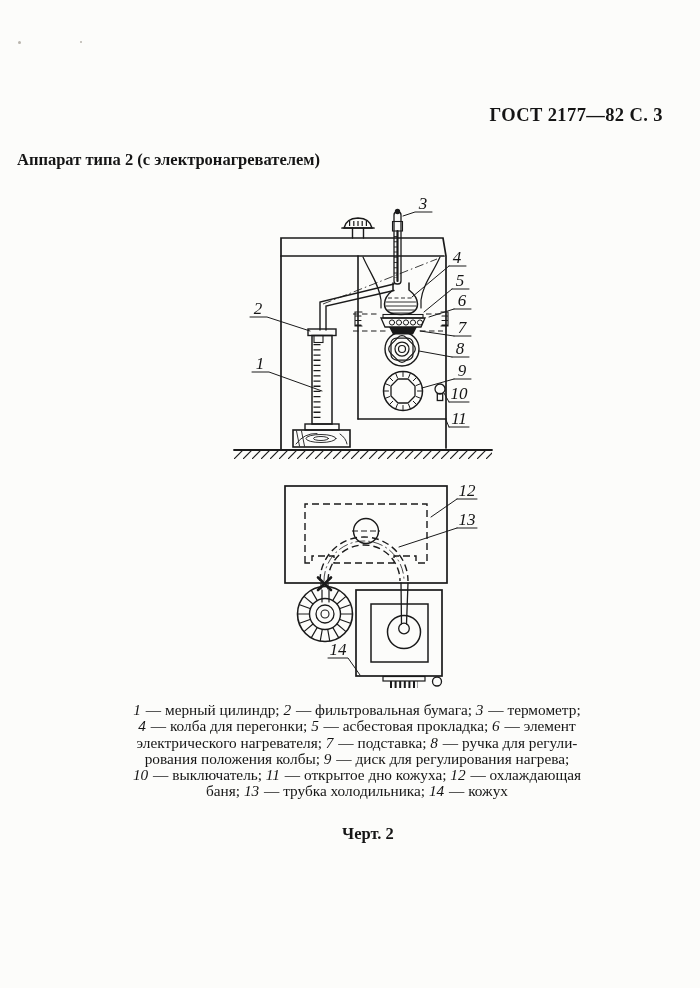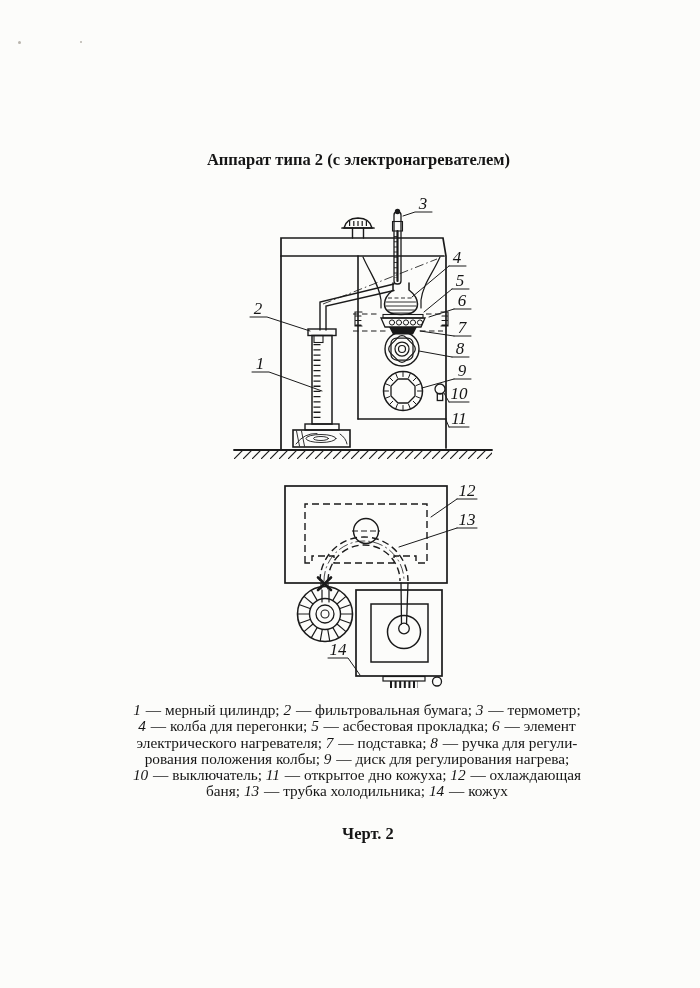--- a/index.html
+++ b/index.html
@@ -6,21 +6,21 @@
   .page {
     position:relative; width:700px; height:988px; overflow:hidden;
     background:#fcfcfa; color:#151515;
     font-family:"Liberation Serif","DejaVu Serif",serif;
   }
   .header {
     position:absolute; top:105px; right:37px;
     font-size:18.5px; font-weight:700; letter-spacing:.4px; white-space:nowrap;
   }
   .title {
-    position:absolute; top:150px; left:17px; width:683px; text-align:center;
+    position:absolute; top:150px; left:17px; width:683px; 
     font-size:16.5px; font-weight:700; white-space:nowrap;
   }
   .caption {
     position:absolute; top:702px; left:0; width:714px; text-align:center;
     font-size:15.3px; line-height:16.3px;
   }
   .caption .cap-line { white-space:nowrap; }
   .caption i { font-style:italic; padding-right:1px; }
   .figlabel {
     position:absolute; top:824px; left:0; width:736px; text-align:center;
@@ -34,20 +34,21 @@
   .speck { position:absolute; width:3px; height:3px; border-radius:50%; background:#b9b5ad; }
 </style>
 </head>
 <body>
 
 <div class="page">
 
   <div class="speck" style="left:18px;top:41px;"></div>
   <div class="speck" style="left:80px;top:41px;width:2px;height:2px;"></div>
 
+  <div class="header">ГОСТ 2177—82 С. 3</div>
   <div class="title">Аппарат типа 2 (с электронагревателем)</div>
 
   <svg class="fig" style="left:230px;top:195px;width:265px;height:270px" viewBox="230 195 265 270">
     <defs>
       <pattern id="ghatch" width="9" height="9" patternUnits="userSpaceOnUse">
         <path d="M-1,10 L10,-1" stroke="#1a1a1a" stroke-width="1.2" fill="none"></path>
       </pattern>
     </defs>
     <g fill="none" stroke="#1a1a1a" stroke-linecap="round">
 

